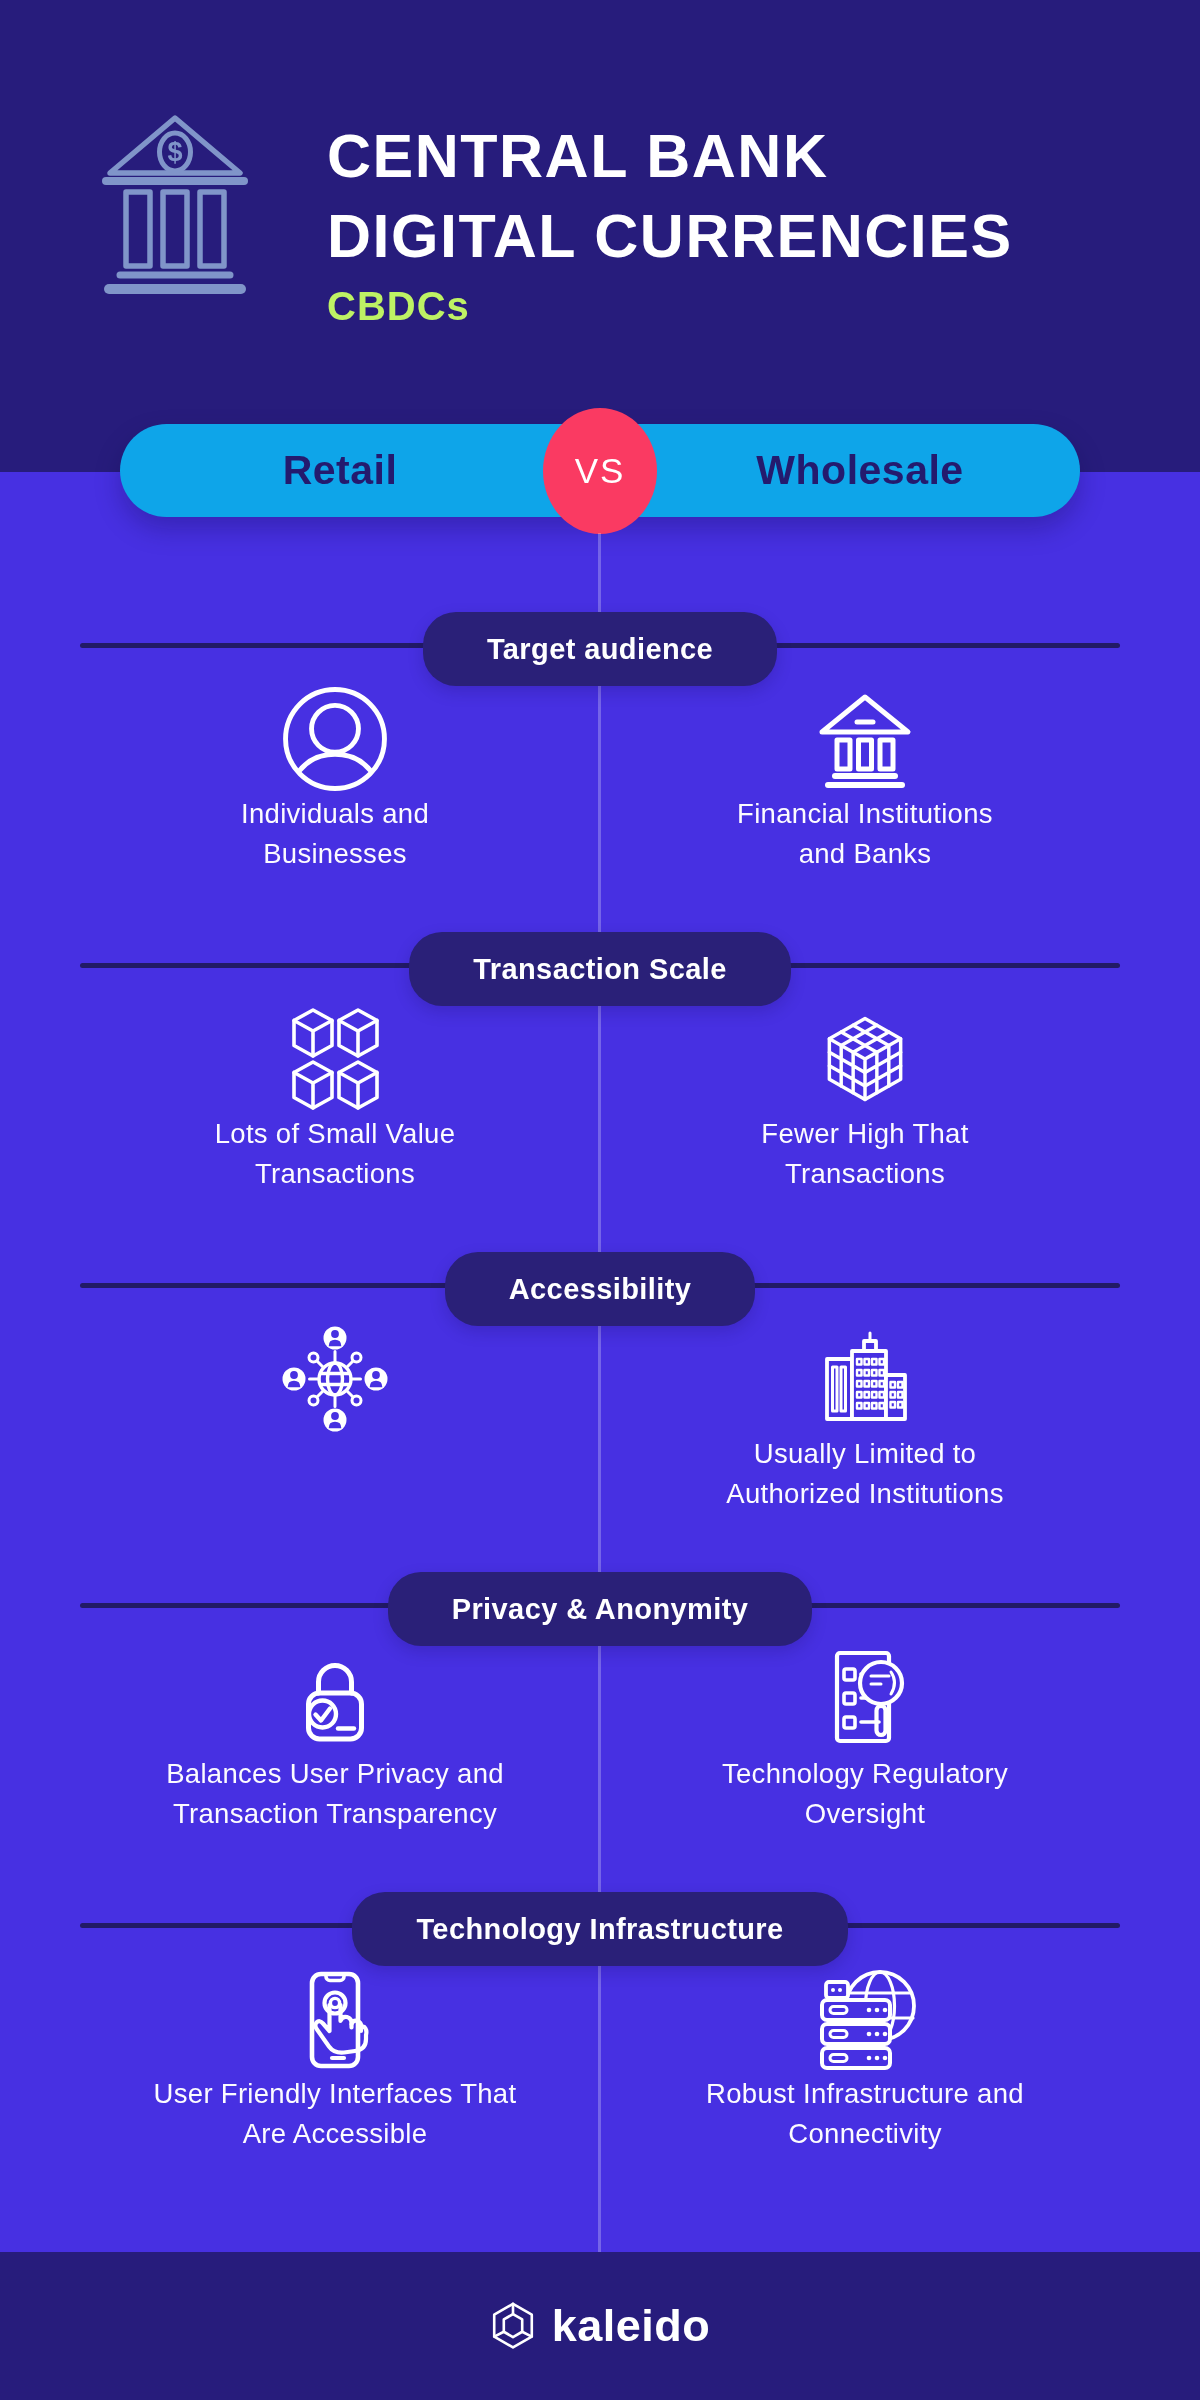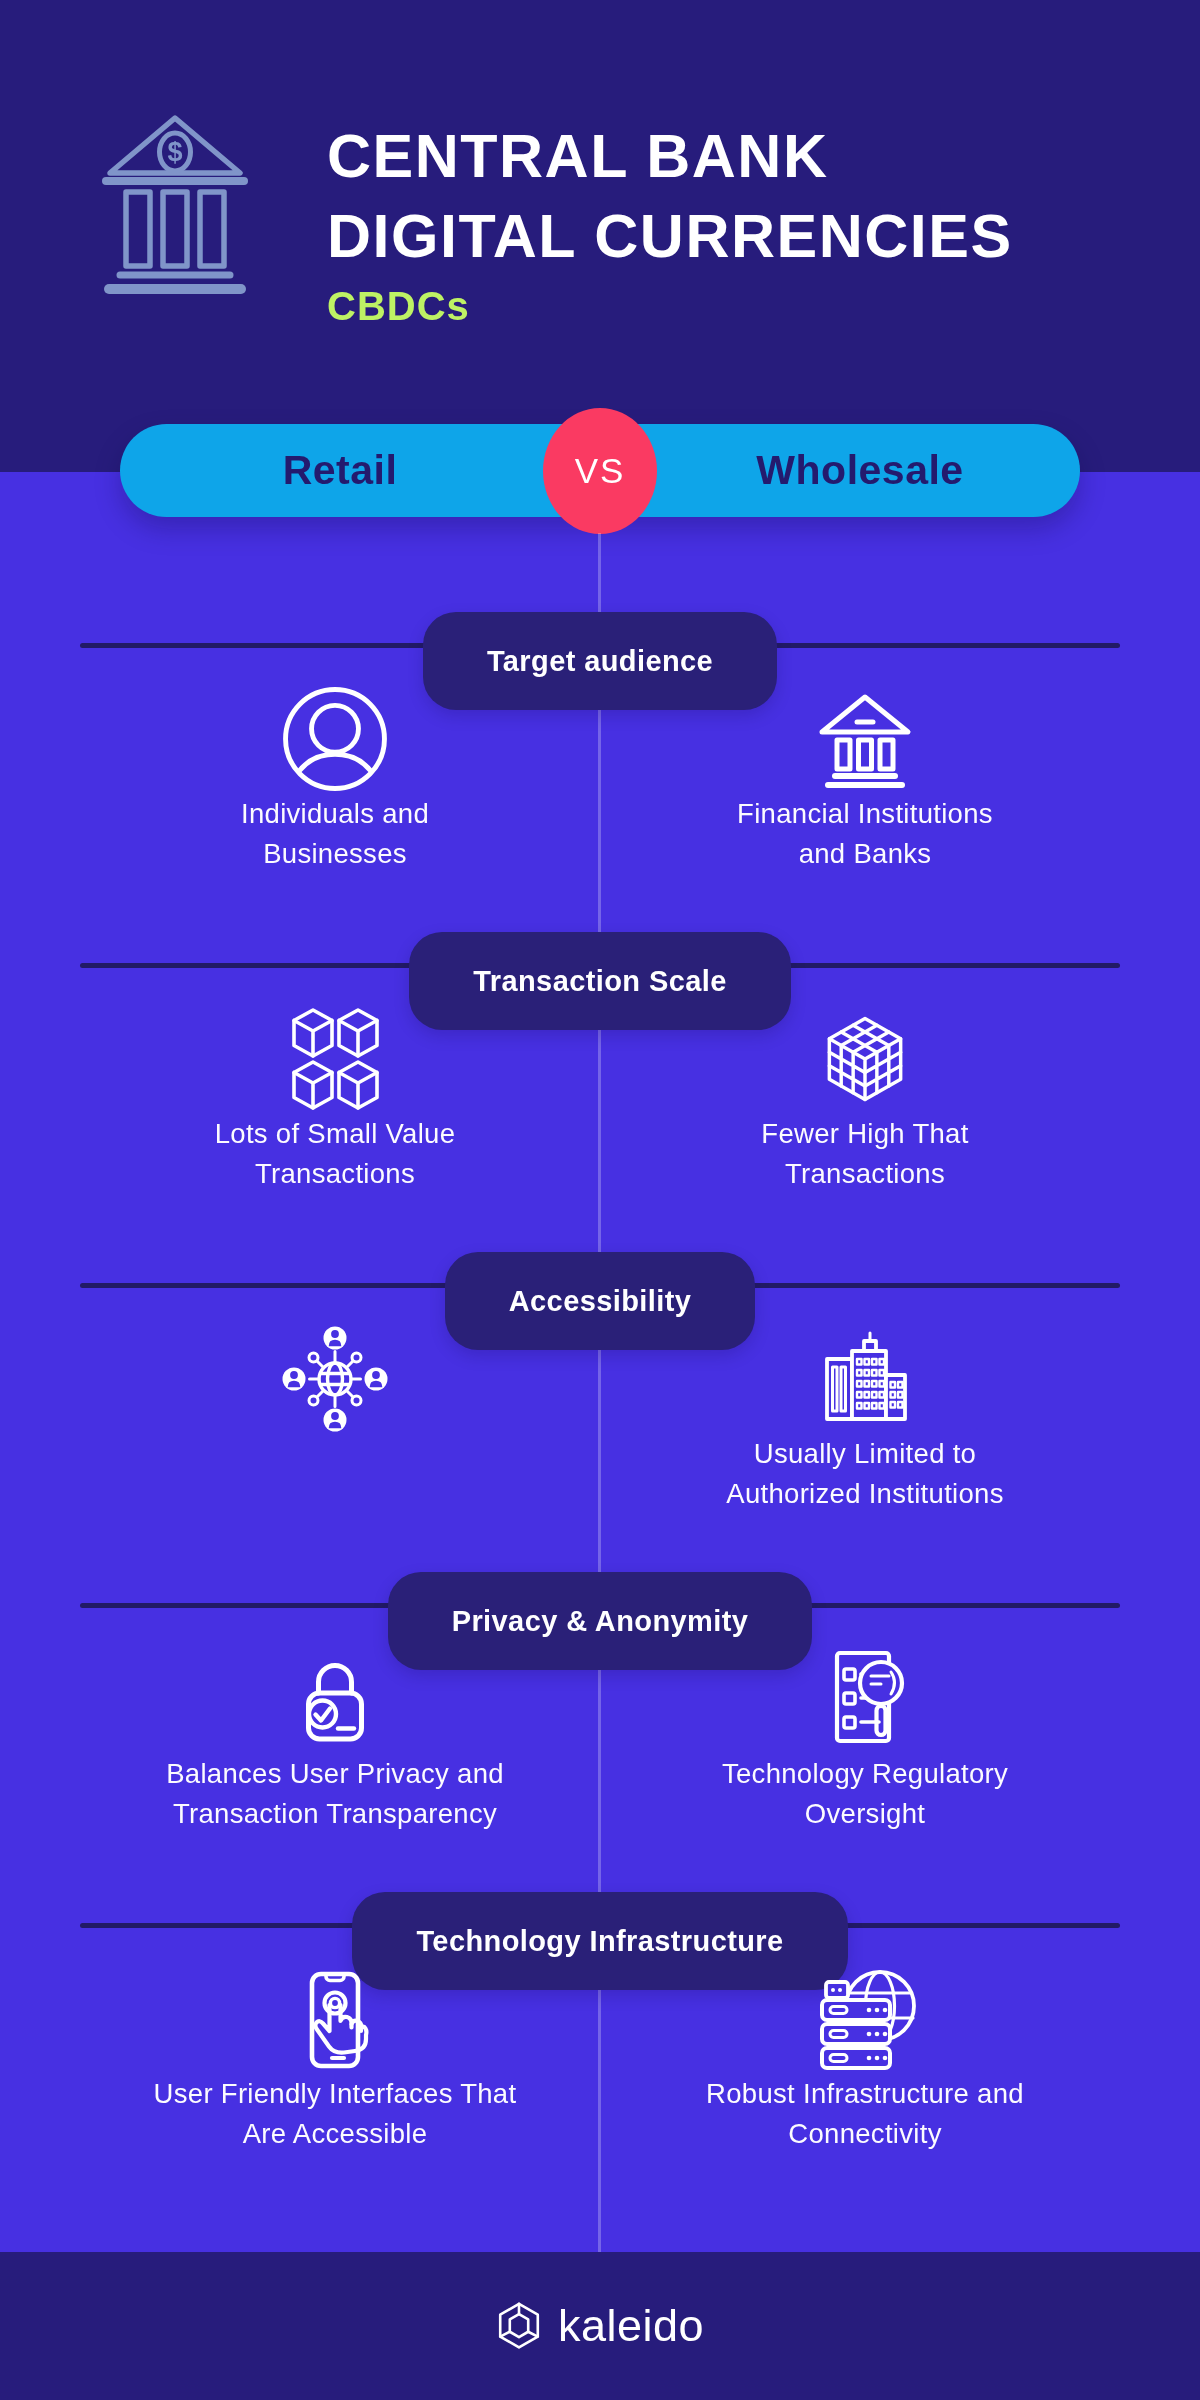--- a/index.html
+++ b/index.html
@@ -24,31 +24,31 @@
             background:#FA3A62;display:flex;align-items:center;justify-content:center;
             color:#FFFFFF;font-size:35px;font-weight:500;letter-spacing:2px;}
 
   
   .divider-v{position:absolute;left:598px;top:533px;width:3px;height:1719px;background:rgba(255,255,255,.25);}
   .sections{position:absolute;left:0;top:612px;width:100%;}
   .section{position:relative;height:320px;}
   .rule{position:absolute;left:80px;right:80px;top:31px;height:5px;background:#221A66;border-radius:3px;}
   .pill{position:relative;margin:0 auto;width:max-content;height:66px;border-radius:33px;background:#2A2078;
         color:#FFFFFF;font-size:29px;font-weight:bold;letter-spacing:.4px;display:flex;align-items:center;
-        padding:16px 64px;box-shadow:0 6px 16px rgba(16,8,70,.18);}
+        padding:4px 64px;box-shadow:0 6px 16px rgba(16,8,70,.18);}
   .item{position:absolute;top:72px;width:560px;text-align:center;}
   .item.left{left:55px;}
   .item.right{left:585px;}
   .icon-box{height:110px;display:flex;align-items:center;justify-content:center;}
   .caption{font-size:27.5px;line-height:40px;color:#FCFBFF;letter-spacing:.3px;}
 
   
   .footer{position:absolute;left:0;top:2252px;width:100%;height:148px;background:#271C7C;
           display:flex;align-items:center;justify-content:center;gap:16px;}
-  .brand{color:#FFFFFF;font-size:45px;font-weight:400;letter-spacing:.5px;}
+  .brand{color:#FFFFFF;font-size:45px;font-weight:700;letter-spacing:.5px;}
 
   svg{display:block;}
   .st{stroke:#FFFFFF;fill:none;stroke-linecap:round;stroke-linejoin:round;}
   .fillbg{fill:#4730E2;}
 </style>
 </head>
 <body>
 
 <div class="page">
 

